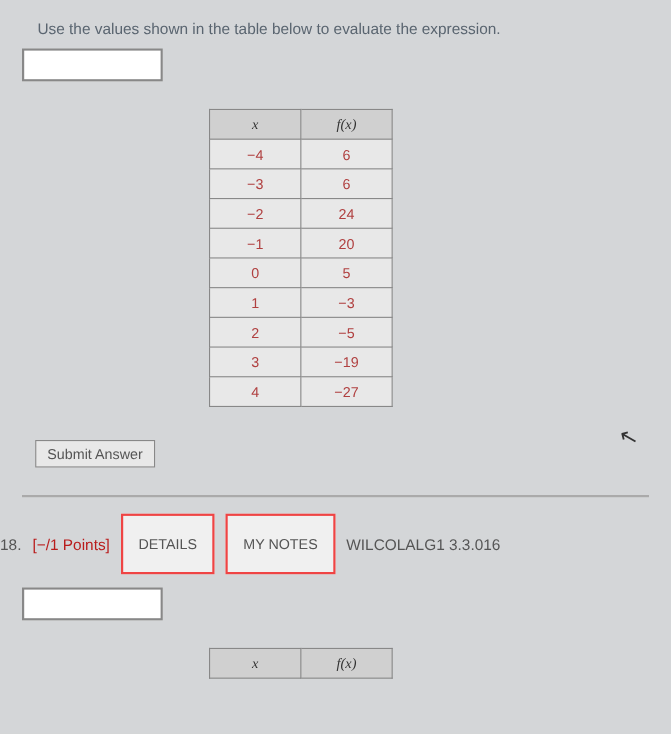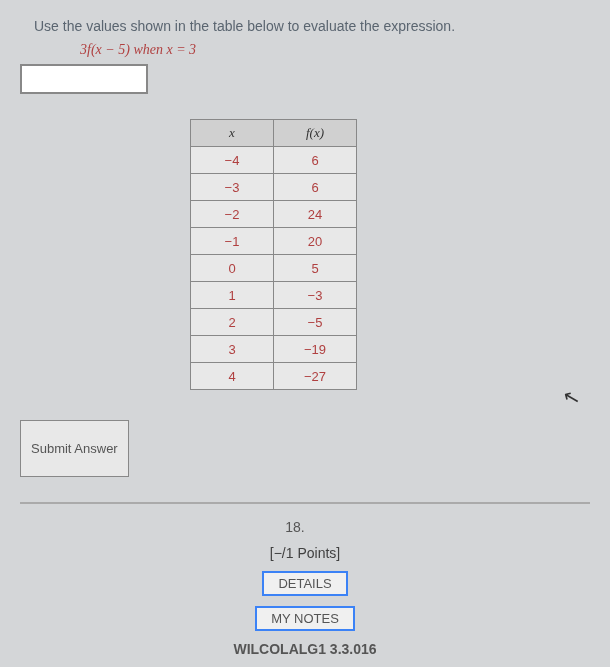--- a/index.html
+++ b/index.html
@@ -57,60 +57,59 @@
       font-family: 'Times New Roman', serif;
       font-weight: normal;
       color: #333;
     }
     table.data-table td {
       color: #b04040;
     }
     .submit-btn {
       background: #e8e8e8;
       border: 1px solid #888;
-      padding: 20px 10px;
+      padding: 4px 10px;
       font-size: 13px;
       color: #555;
       cursor: pointer;
-      margin: 10px 0;
+      margin: 10px 12px;
       display: inline-block;
     }
     .divider {
       border-top: 2px solid #aaa;
       margin: 15px 0;
     }
     .question-row {
       display: flex;
       align-items: center;
       gap: 10px;
       margin: 10px 0;
-      flex-direction: column;
     }
     .question-num {
       color: #555;
       font-size: 14px;
       margin-left: -20px;
     }
     .points {
-      color: #404040;
+      color: #b91c1c;
       font-size: 14px;
     }
     .details-btn, .notes-btn {
       background: #f0f0f0;
-      border: 2px solid #3b82f6;
-      padding: 3px 14px;
+      border: 2px solid #ef4444;
+      padding: 18px 14px;
       font-size: 13px;
       color: #555;
       cursor: pointer;
       text-align: right;
     }
     .source-ref {
       color: #555;
       font-size: 14px;
-      font-weight: bold;
+      font-weight: normal;
     }
     .cursor {
       position: absolute;
       right: 30px;
       top: 385px;
       font-size: 20px;
       color: #333;
       transform: rotate(-15deg);
     }
     .partial-table {
@@ -130,21 +129,20 @@
       font-weight: normal;
       text-align: center;
       font-size: 13px;
     }
   </style>
 </head>
 <body>
 
 <div class="content">
   <div class="instruction">Use the values shown in the table below to evaluate the expression.</div>
-  <div class="expression">3f(x − 5) when x = 3</div>
   <input type="text" class="answer-input" style="">
 
   <div class="table-container">
     <table class="data-table">
       <thead>
         <tr>
           <th>x</th>
           <th>f(x)</th>
         </tr>
       </thead>

